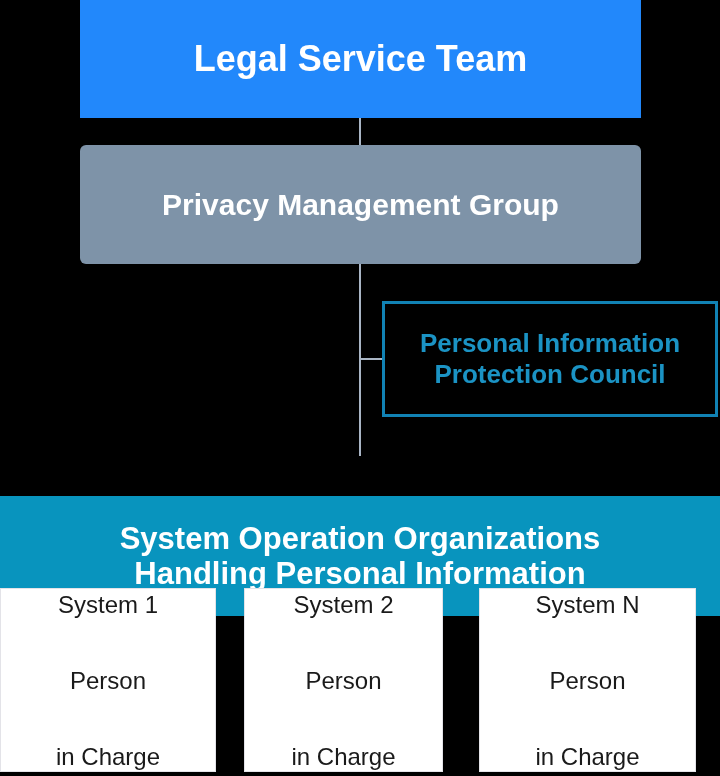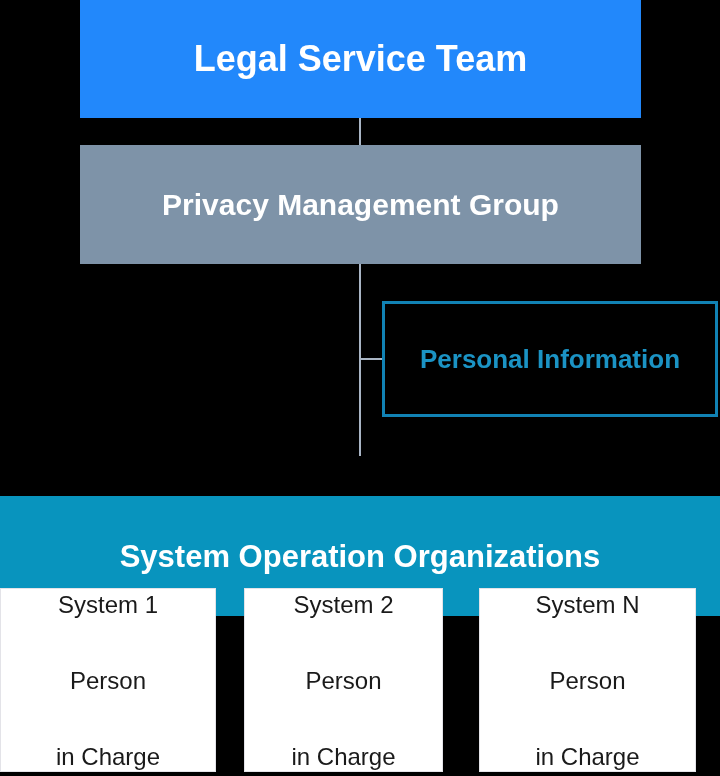--- a/index.html
+++ b/index.html
@@ -26,21 +26,21 @@
   .legal-box {
     left: 80px; top: 0; width: 561px; height: 118px;
     background: var(--legal-box, #2288fb);
     color: var(--header-text, #fff);
     font-size: 36px; font-weight: 700;
   }
   .privacy-box {
     left: 80px; top: 145px; width: 561px; height: 119px;
     background: var(--privacy-box, #7e93a8);
     color: var(--header-text, #fff);
-    font-size: 30px; font-weight: 700;
+    font-size: 30px; font-weight: 700; border-radius: 6px;
   }
   .council-box {
     left: 382px; top: 301px; width: 336px; height: 116px;
     background: transparent;
     border: 3px solid var(--council-border, #1182b4);
     color: var(--council-text, #1b93c4);
     font-size: 26px; font-weight: 700; line-height: 31px;
   }
   .sysops-box {
     left: 0; top: 456px; width: 720px; height: 120px;
@@ -77,24 +77,26 @@
 
 <div class="node privacy-box">
   <span>Privacy Management Group</span>
 </div>
 
 <div class="connector v2"></div>
 <div class="connector h1"></div>
 
 <div class="node council-box">
   <span>Personal Information</span>
+  <span>Protection Council</span>
 </div>
 
 <div class="node sysops-box">
   <span>System Operation Organizations</span>
+  <span>Handling Personal Information</span>
 </div>
 
 <div class="node person-box p1">
   <div>System 1</div>
   <div>Person</div>
   <div>in Charge</div>
 </div>
 
 <div class="node person-box p2">
   <div>System 2</div>

